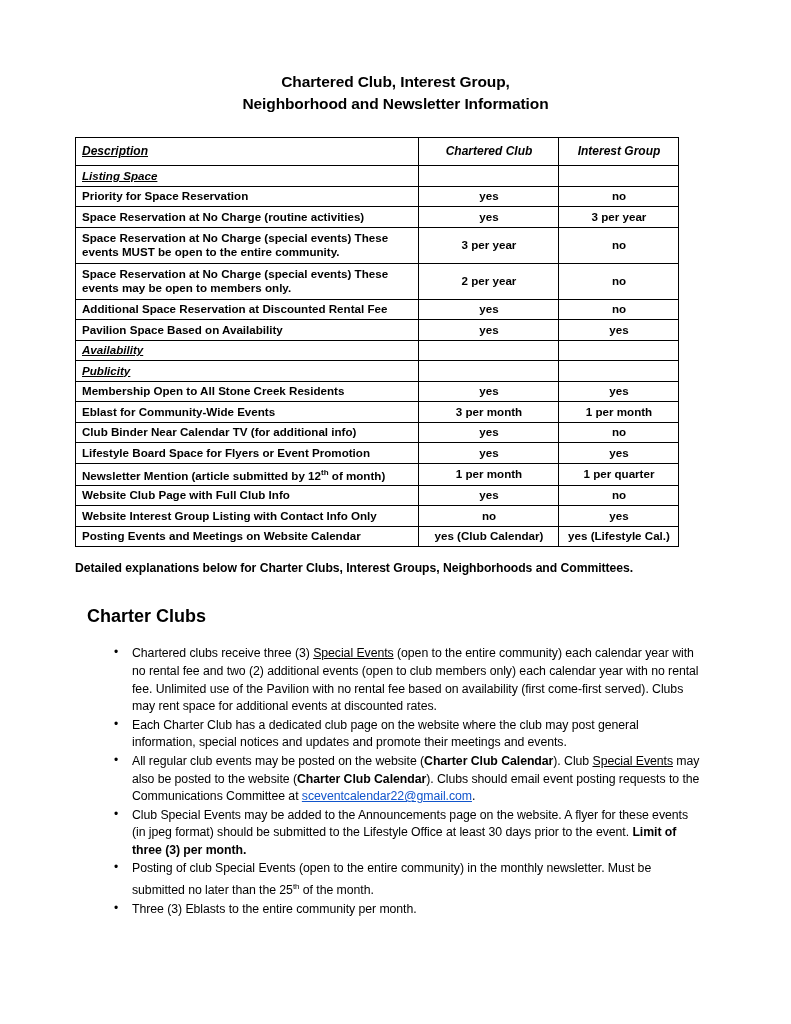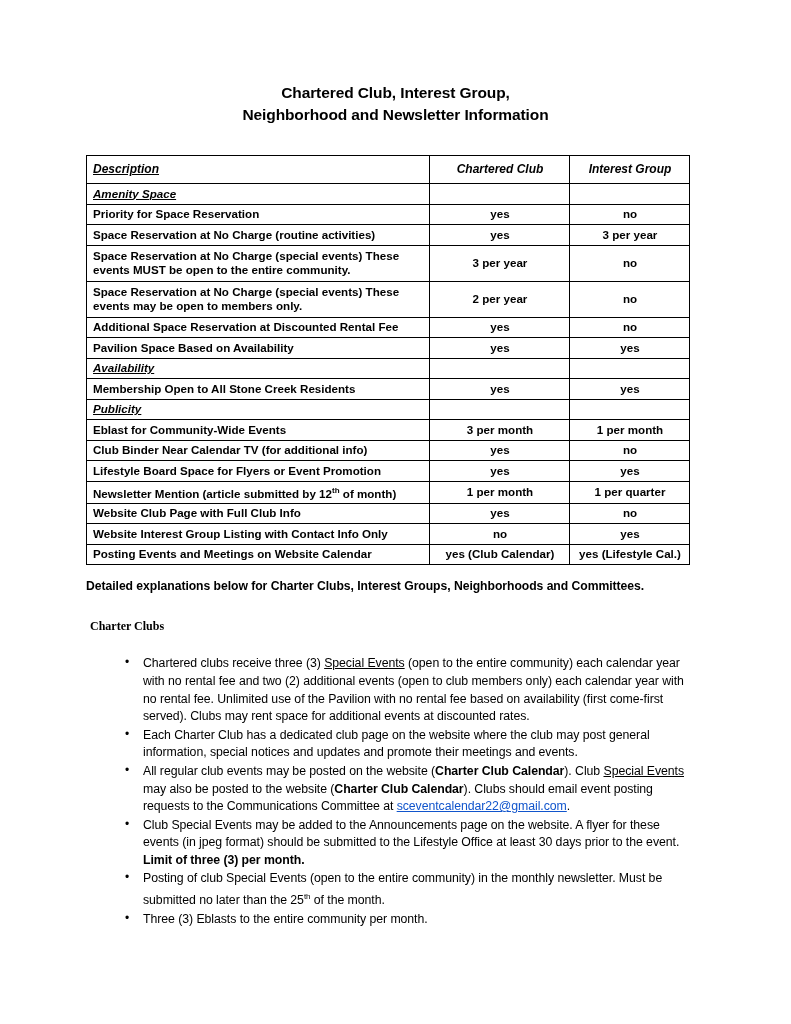--- a/index.html
+++ b/index.html
@@ -13,41 +13,41 @@
     font-family: "Liberation Sans", sans-serif;
     color: #000000;
     overflow: hidden;
   }
   .page {
     position: relative;
     width: 791px;
     height: 900px;
     background: #ffffff;
     box-sizing: border-box;
-    padding: 16px;
+    padding: 5px;
   }
   .doc-title {
     margin: 0;
     padding: 66px 0 0 0;
     text-align: center;
     font-size: 15.5px;
     font-weight: bold;
     line-height: 22px;
     letter-spacing: -0.1px;
   }
   .doc-title .line2 { display: block; }
 
   
   .info-table-wrap {
     margin: 0;
     padding: 22px 0 0 0;
   }
   table.info-table {
     border-collapse: collapse;
-    margin: 7px 0 0 70px;
+    margin: 0 0 0 70px;
     width: 603px;
     table-layout: fixed;
     font-size: 11.6px;
     border-radius: 14px;
   }
   table.info-table td, table.info-table th {
     border: 1px solid #000000;
     padding: 2px 5px 2px 6px;
     vertical-align: middle;
     line-height: 14.5px;
@@ -89,26 +89,25 @@
   
   .detail-line {
     margin: 0;
     padding: 13px 0 0 70px;
     font-size: 12.2px;
     font-weight: bold;
     line-height: 16px;
     letter-spacing: -0.05px;
   }
   .section-title {
-    margin: 4px;
+    margin: 12px;
     padding: 20px 0 0 70px;
-    font-size: 12px;
+    font-size: 18px;
     font-weight: bold;
     line-height: 16px;
-    font-family: Liberation Serif, serif;
   }
   ul.bullets {
     margin: 12px;
     padding: 9px 0 0 0;
     list-style: none;
   }
   ul.bullets > li {
     position: relative;
     margin: 0 70px 0 115px;
     padding: 0 0 1px 0;
@@ -152,21 +151,21 @@
       <thead>
         <tr>
           <th class="desc-head"><span>Description</span></th>
           <th><span>Chartered Club</span></th>
           <th><span>Interest Group</span></th>
         </tr>
       </thead>
       <tbody>
 
         <tr class="row-norm">
-          <td class="desc section-head"><span>Amenity Space</span></td>
+          <td class="desc section-head"><span>Listing Space</span></td>
           <td class="val"></td>
           <td class="val"></td>
         </tr>
 
         <tr class="row-norm">
           <td class="desc">Priority for Space Reservation</td>
           <td class="val">yes</td>
           <td class="val">no</td>
         </tr>
 
@@ -206,29 +205,29 @@
           <td class="val">yes</td>
         </tr>
 
         <tr class="row-norm">
           <td class="desc section-head"><span>Availability</span></td>
           <td class="val"></td>
           <td class="val"></td>
         </tr>
 
         <tr class="row-norm">
+          <td class="desc section-head"><span>Publicity</span></td>
+          <td class="val"></td>
+          <td class="val"></td>
+        </tr>
+
+        <tr class="row-norm">
           <td class="desc">Membership Open to All Stone Creek Residents</td>
           <td class="val">yes</td>
           <td class="val">yes</td>
-        </tr>
-
-        <tr class="row-norm">
-          <td class="desc section-head"><span>Publicity</span></td>
-          <td class="val"></td>
-          <td class="val"></td>
         </tr>
 
         <tr class="row-norm">
           <td class="desc">Eblast for Community-Wide Events</td>
           <td class="val">3 per month</td>
           <td class="val">1 per month</td>
         </tr>
 
         <tr class="row-norm">
           <td class="desc">Club Binder Near Calendar TV (for additional info)</td>

